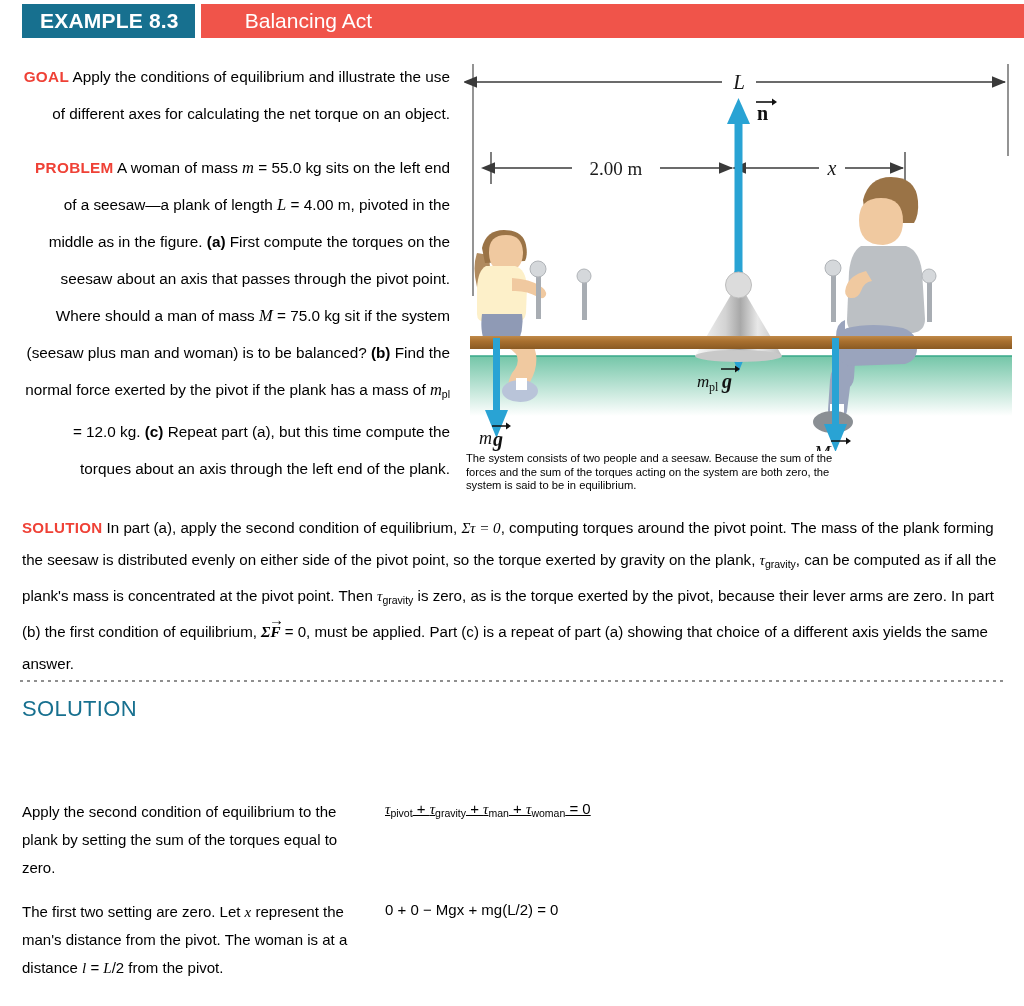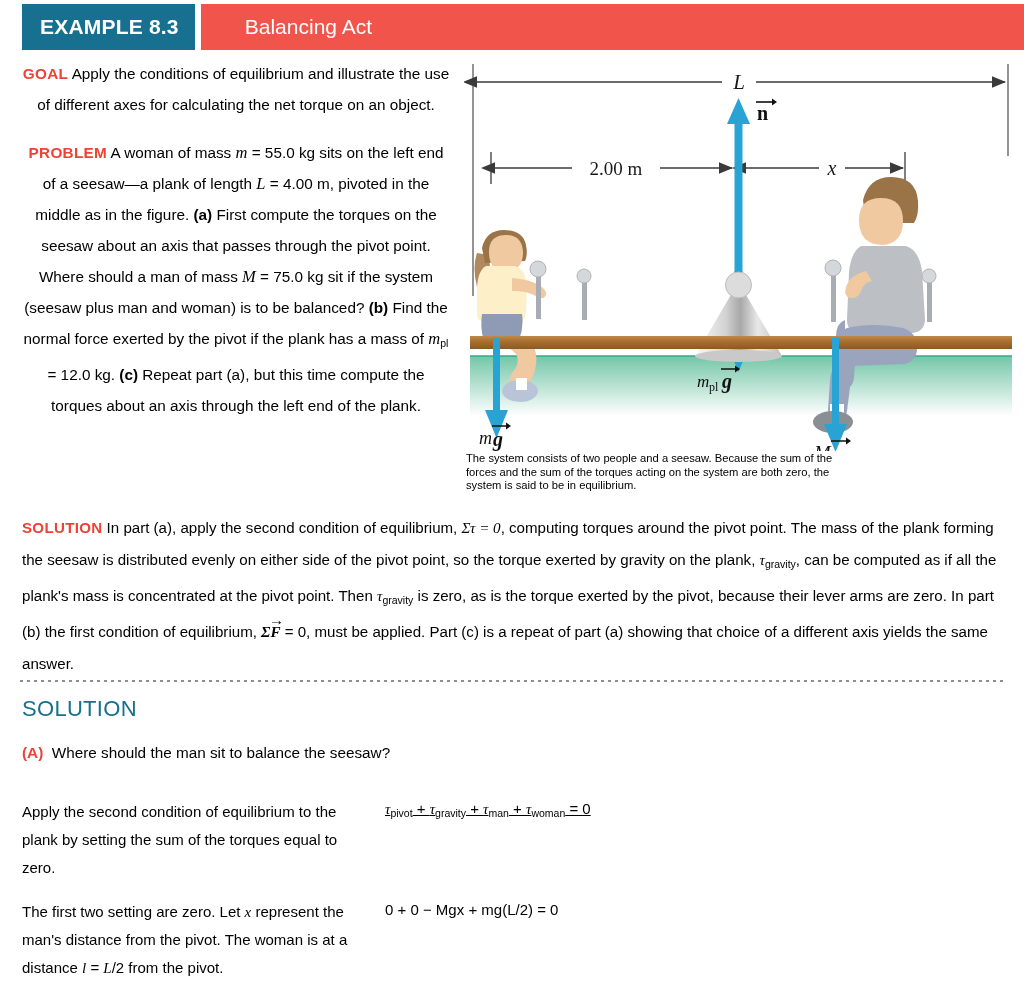--- a/index.html
+++ b/index.html
@@ -7,37 +7,37 @@
     margin: 0; padding: 0;
     width: 1024px; height: 1006px;
     background: #ffffff;
     font-family: "Liberation Sans", sans-serif;
     color: #000;
     overflow: hidden;
   }
   #page { position: relative; width: 1024px; height: 1006px; background:#fff; }
 
   
-  .hdr { position:absolute; left:0; top:4px; width:1024px; height:46px; display:flex; }
+  .hdr { position:absolute; left:0; top:4px; width:1024px; height:34px; display:flex; }
   .hdr-spacer { width:22px; background:#ffffff; }
   .hdr-example {
     background:#17708f; color:#fff;
     font-size:21px; font-weight:bold; letter-spacing:.2px;
     display:flex; align-items:center; padding:0 16px 0 18px;
   }
   .hdr-gap { width:6px; background:#ffffff; }
   .hdr-title {
     background:#f0544a; color:#fff; flex:1;
     font-size:21px; display:flex; align-items:center; padding-left:44px;
   }
 
   
   .prob-col {
     position:absolute; left:22px; top:58px; width:428px;
-    font-size:15.3px; line-height:31px; text-align:center;
+    font-size:15.3px; line-height:37px; text-align:right;
   }
   .kw-red { color:#ef4136; font-weight:bold; letter-spacing:.3px; }
   .it { font-family:"Liberation Serif", serif; font-style:italic; font-size:16.5px; }
   .bd { font-weight:bold; }
   .sub { font-size:10.5px; vertical-align:-.28em; }
   .gap-line { display:block; height:17px; }
 
   
   .fig { position:absolute; left:464px; top:56px; width:548px; height:395px; }
   .fig svg { display:block; }
@@ -238,24 +238,20 @@
 
   <div class="strategy">
     <span class="kw-red">SOLUTION</span>
     <span>In part (a), apply the second condition of equilibrium, </span><span class="tau">Στ = 0</span><span>, computing torques around the pivot point. The mass of the plank forming the seesaw is distributed evenly on either side of the pivot point, so the torque exerted by gravity on the plank, </span><span class="tau">τ</span><span class="sub">gravity</span><span>, can be computed as if all the plank's mass is concentrated at the pivot point. Then </span><span class="tau">τ</span><span class="sub">gravity</span><span> is zero, as is the torque exerted by the pivot, because their lever arms are zero. In part (b) the first condition of equilibrium, </span><span class="vecF"><span class="bar">→</span><span>ΣF</span></span><span> = 0, must be applied. Part (c) is a repeat of part (a) showing that choice of a different axis yields the same answer.</span>
   </div>
 
   <div class="divider"></div>
 
   <div class="sol-head">SOLUTION</div>
 
-  <div class="sol-q">
-    <span class="tag">(A)</span>
-    &nbsp;<span>Where should the man sit to balance the seesaw?</span>
-  </div>
 
   <div class="row row-left" style="top:798px;">Apply the second condition of equilibrium to the plank by setting the sum of the torques equal to zero.</div>
   <div class="row row-right" style="top:795px;text-decoration:underline;">
     <span class="tau">τ</span><span class="sub">pivot</span><span> + </span><span class="tau">τ</span><span class="sub">gravity</span><span> + </span><span class="tau">τ</span><span class="sub">man</span><span> + </span><span class="tau">τ</span><span class="sub">woman</span><span> = 0</span>
   </div>
 
   <div class="row row-left" style="top:898px;">
     <span>The first two setting are zero. Let </span><span class="mi">x</span><span> represent the man's distance from the pivot. The woman is at a distance </span><span class="mi">l</span><span> = </span><span class="mi">L</span><span>/2 from the pivot.</span>
   </div>
   <div class="row row-right" style="top:896px;">0 + 0 − Mgx + mg(L/2) = 0</div>

